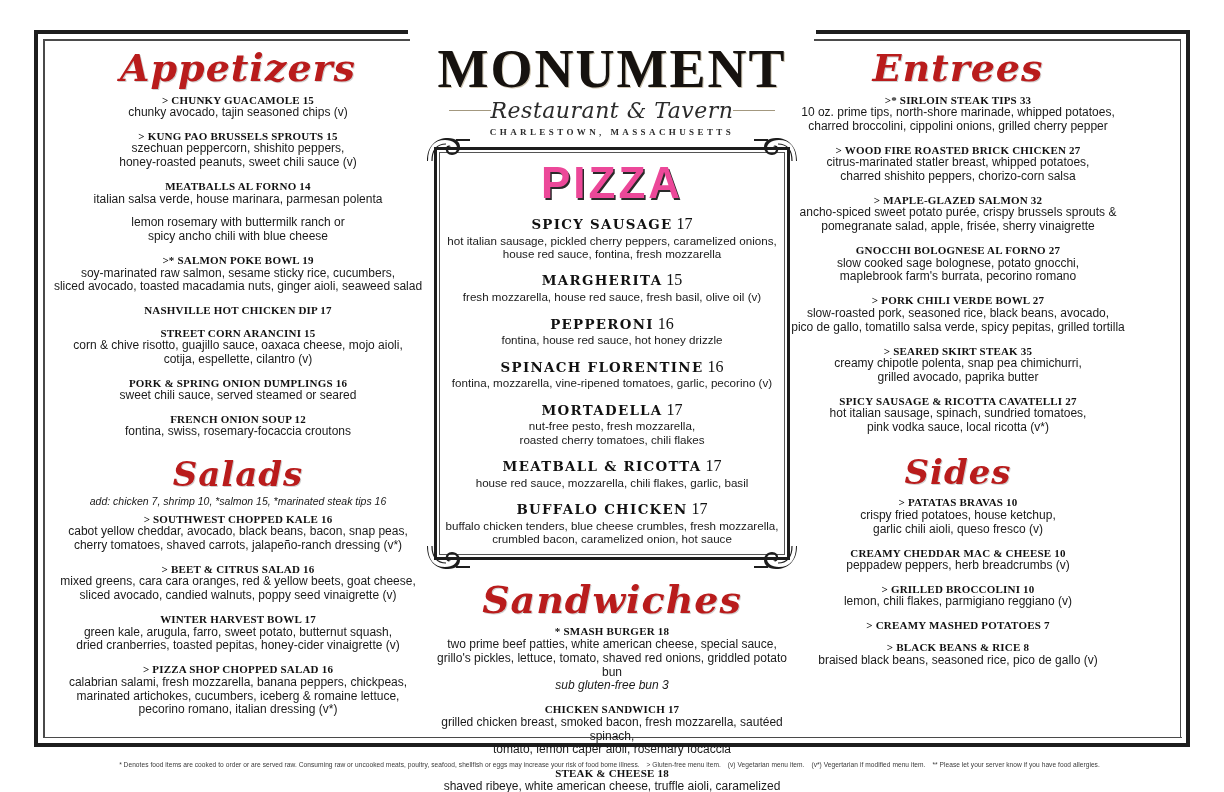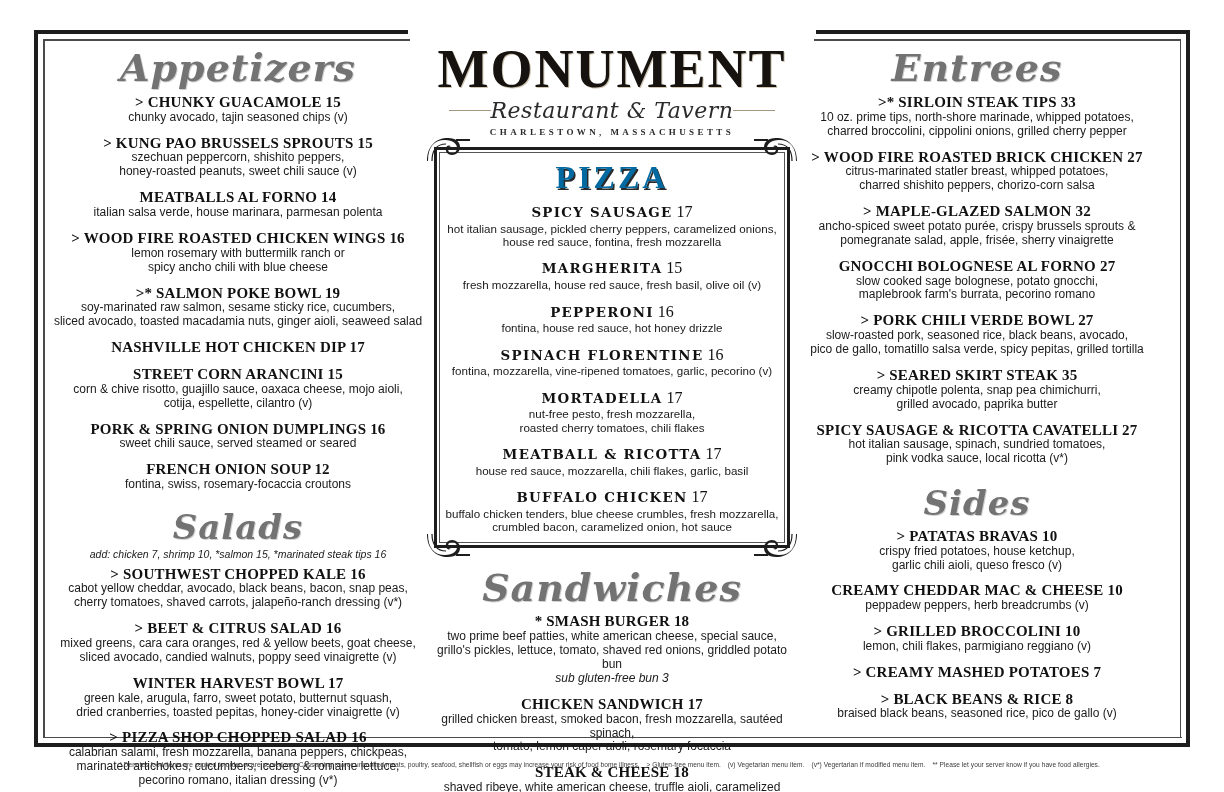--- a/index.html
+++ b/index.html
@@ -47,21 +47,21 @@
   #frame-in-top-r  { right: 9px; top: 9px;    width: 367px;  height: 1.5px; }
 
   
   .column {
     position: absolute;
     top: 18px;
     text-align: center;
   }
   #col-left   { left: 16px;  width: 376px; }
   #col-center { left: 396px; width: 364px; }
-  #col-right  { left: 755px; width: 376px; }
+  #col-right  { left: 736px; width: 376px; }
 
   
   #brand { margin-top: -6px; }
   #brand-name {
     font-family: "Liberation Serif", serif;
     font-weight: bold;
     font-size: 54px;
     letter-spacing: 2px;
     line-height: 1.0;
     color: #16120f;
@@ -93,42 +93,42 @@
     letter-spacing: 3.4px;
     color: #2b2b2b;
   }
 
   
   .script-head {
     font-family: "DejaVu Serif", serif;
     font-style: italic;
     font-weight: bold;
     font-size: 38px;
-    color: #737373;
+    color: #b91c1c;
     letter-spacing: 1px;
     line-height: 1.05;
     text-shadow: 1px 1px 0 rgba(120,120,120,0.35);
   }
   .script-head.small { font-size: 34px; }
 
   .section-note {
     font-family: "Liberation Sans", sans-serif;
     font-style: italic;
     font-size: 10.5px;
     color: #1a1a1a;
     margin-top: 2px;
   }
 
   
   .item { margin-top: 10px; }
   .item:first-of-type { margin-top: 6px; }
   .item-name {
     font-family: "Liberation Serif", serif;
     font-weight: bold;
-    font-size: 15px;
+    font-size: 11px;
     letter-spacing: 0.2px;
     line-height: 1.12;
     color: #111111;
   }
   .item-desc {
     font-family: "Liberation Sans", sans-serif;
     font-size: 12px;
     line-height: 1.16;
     color: #1a1a1a;
     margin-top: 0px;
@@ -161,25 +161,25 @@
     width: 44px;
     height: 26px;
     pointer-events: none;
   }
   .corner-tl { left: -4px;  top: -6px; }
   .corner-tr { right: -4px; top: -6px; transform: scaleX(-1); }
   .corner-bl { left: -4px;  bottom: -6px; transform: scaleY(-1); }
   .corner-br { right: -4px; bottom: -6px; transform: scale(-1,-1); }
 
   #pizza-title {
-    font-family: Liberation Serif, serif;
-    font-weight: bold;
-    font-size: 32px;
+    font-family: Liberation Sans, sans-serif;
+    font-weight: bold;
+    font-size: 44px;
     letter-spacing: 3px;
-    color: #0369a1;
+    color: #ec4899;
     text-shadow: 1.5px 1.5px 0 #2a2a2a;
     margin: 4px 0 10px;
     line-height: 1;
   }
   .pizza-item { margin-top: 11px; }
   .pizza-item:first-of-type { margin-top: 0; }
   .pizza-name {
     font-family: "DejaVu Serif", serif;
     font-weight: bold;
     font-size: 13.4px;
@@ -241,21 +241,20 @@
         </div>
         <div class="item">
           <div class="item-name">&gt; KUNG PAO BRUSSELS SPROUTS 15</div>
           <div class="item-desc">szechuan peppercorn, shishito peppers,<br>honey-roasted peanuts, sweet chili sauce (v)</div>
         </div>
         <div class="item">
           <div class="item-name">MEATBALLS AL FORNO 14</div>
           <div class="item-desc">italian salsa verde, house marinara, parmesan polenta</div>
         </div>
         <div class="item">
-          <div class="item-name">&gt; WOOD FIRE ROASTED CHICKEN WINGS 16</div>
           <div class="item-desc">lemon rosemary with buttermilk ranch or<br>spicy ancho chili with blue cheese</div>
         </div>
         <div class="item">
           <div class="item-name">&gt;* SALMON POKE BOWL 19</div>
           <div class="item-desc">soy-marinated raw salmon, sesame sticky rice, cucumbers,<br>sliced avocado, toasted macadamia nuts, ginger aioli, seaweed salad</div>
         </div>
         <div class="item">
           <div class="item-name">NASHVILLE HOT CHICKEN DIP 17</div>
         </div>
         <div class="item">

